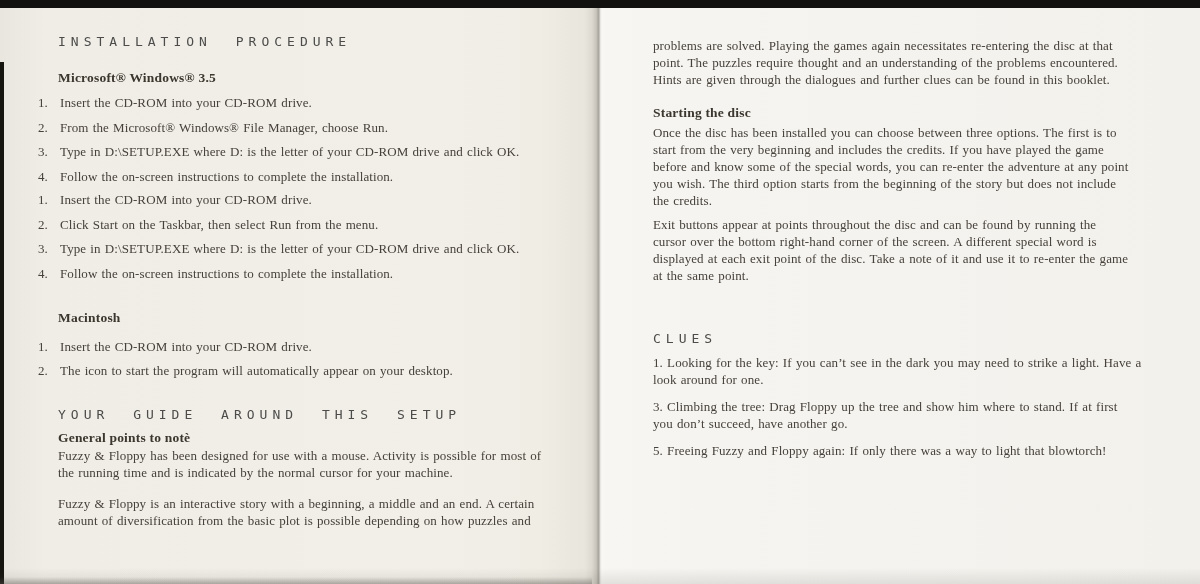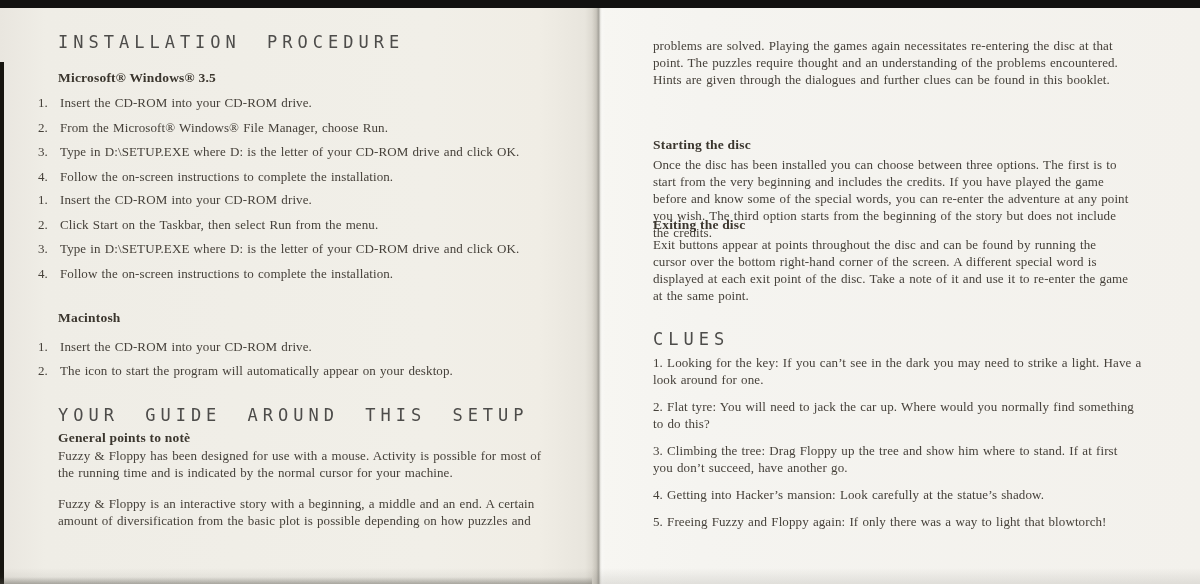--- a/index.html
+++ b/index.html
@@ -27,21 +27,21 @@
     position:absolute;left:0;bottom:0;width:592px;height:7px;
     background:linear-gradient(180deg,rgba(0,0,0,0),rgba(84,82,74,0.38));
   }
 
   .page{position:absolute;top:0;height:584px;}
   .page.left{left:38px;width:548px;}
   .page.right{left:653px;width:528px;}
 
   .big-title{
     position:absolute;margin:0;font-family:"DejaVu Sans Mono",monospace;
-    font-weight:normal;font-size:17px;line-height:16px;
+    font-weight:normal;font-size:13px;line-height:16px;
     letter-spacing:5px;word-spacing:11px;color:#4d4c4a;white-space:nowrap;
   }
   .t-install{top:34px;left:20px;}
   .t-guide{top:407px;left:20px;}
   .t-clues{top:331px;left:0;}
 
   h2.sub{
     margin:0;font-size:13.5px;line-height:17px;font-weight:bold;
     color:#3b362e;letter-spacing:0.2px;
   }
@@ -59,21 +59,21 @@
     word-spacing:0.8px;margin-bottom:7.5px;}
   .g3 .step{margin-bottom:7px;}
   .step .num{flex:0 0 22px;}
   .step .txt{flex:1 1 auto;}
 
   .gp{position:absolute;top:429px;left:20px;width:520px;}
   .gp h2.sub{margin-bottom:1px;}
   .p-guide2{position:absolute;top:495px;left:20px;width:520px;}
 
   .b-cont{position:absolute;top:37px;width:522px;}
-  .b-start{position:absolute;top:104px;width:522px;margin-top:32px;}
+  .b-start{position:absolute;top:104px;width:522px;}
   .b-exit{position:absolute;top:216px;width:522px;}
   .b-start h2.sub,.b-exit h2.sub{margin-bottom:3px;}
   .clues{position:absolute;top:354px;width:524px;}
   .clue{margin:0 0 10px 0;}
 </style>
 </head>
 <body>
 
 <div class="scan">
   <div class="edge-top"></div>
@@ -155,33 +155,29 @@
     <section class="b-start">
       <h2 class="sub">Starting the disc</h2>
       <p class="para">Once the disc has been installed you can choose between three options. The first is to
 start from the very beginning and includes the credits. If you have played the game
 before and know some of the special words, you can re-enter the adventure at any point
 you wish. The third option starts from the beginning of the story but does not include
 the credits.</p>
     </section>
 
     <section class="b-exit">
-      <h2 class="sub">Exiting the disc</h2>
       <p class="para">Exit buttons appear at points throughout the disc and can be found by running the
 cursor over the bottom right-hand corner of the screen. A different special word is
 displayed at each exit point of the disc. Take a note of it and use it to re-enter the game
 at the same point.</p>
     </section>
 
     <h1 class="big-title t-clues">CLUES</h1>
 
     <div class="clues">
       <p class="para clue">1. Looking for the key: If you can’t see in the dark you may need to strike a light. Have a
 look around for one.</p>
-      <p class="para clue">2. Flat tyre: You will need to jack the car up. Where would you normally find something
-to do this?</p>
       <p class="para clue">3. Climbing the tree: Drag Floppy up the tree and show him where to stand. If at first
 you don’t succeed, have another go.</p>
-      <p class="para clue">4. Getting into Hacker’s mansion: Look carefully at the statue’s shadow.</p>
       <p class="para clue">5. Freeing Fuzzy and Floppy again: If only there was a way to light that blowtorch!</p>
     </div>
   </div>
 </div>
 
 </body></html>

